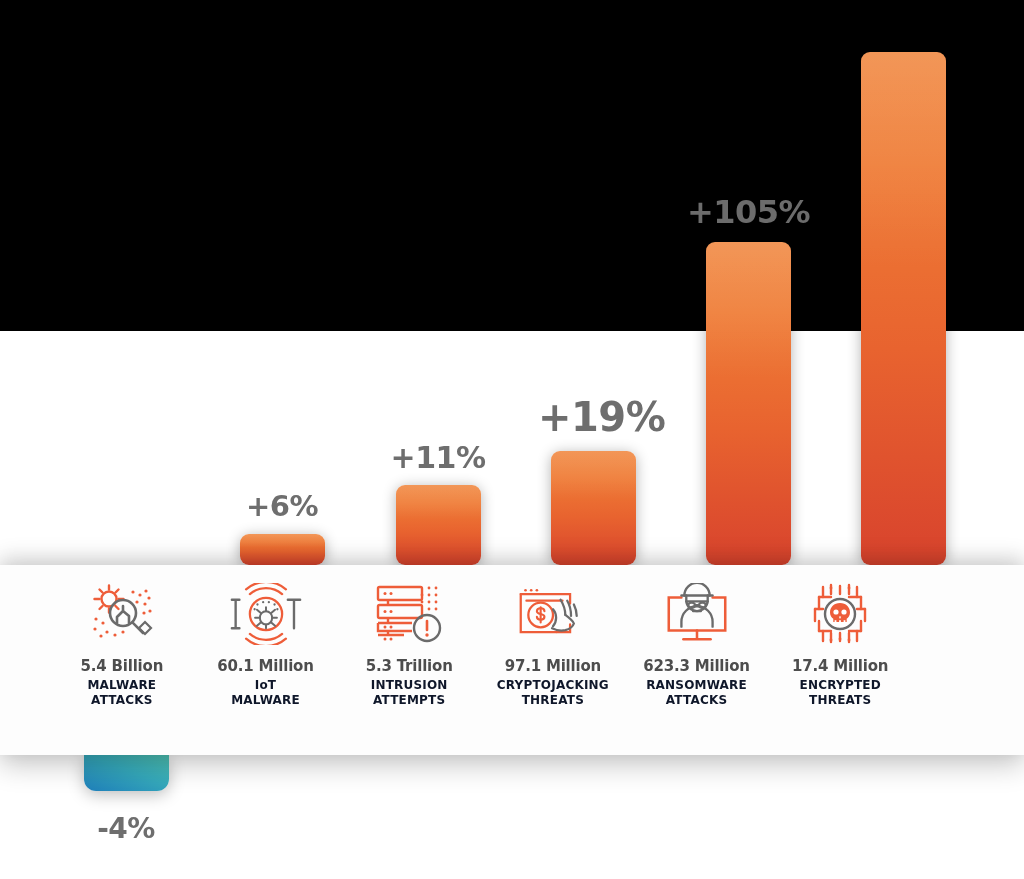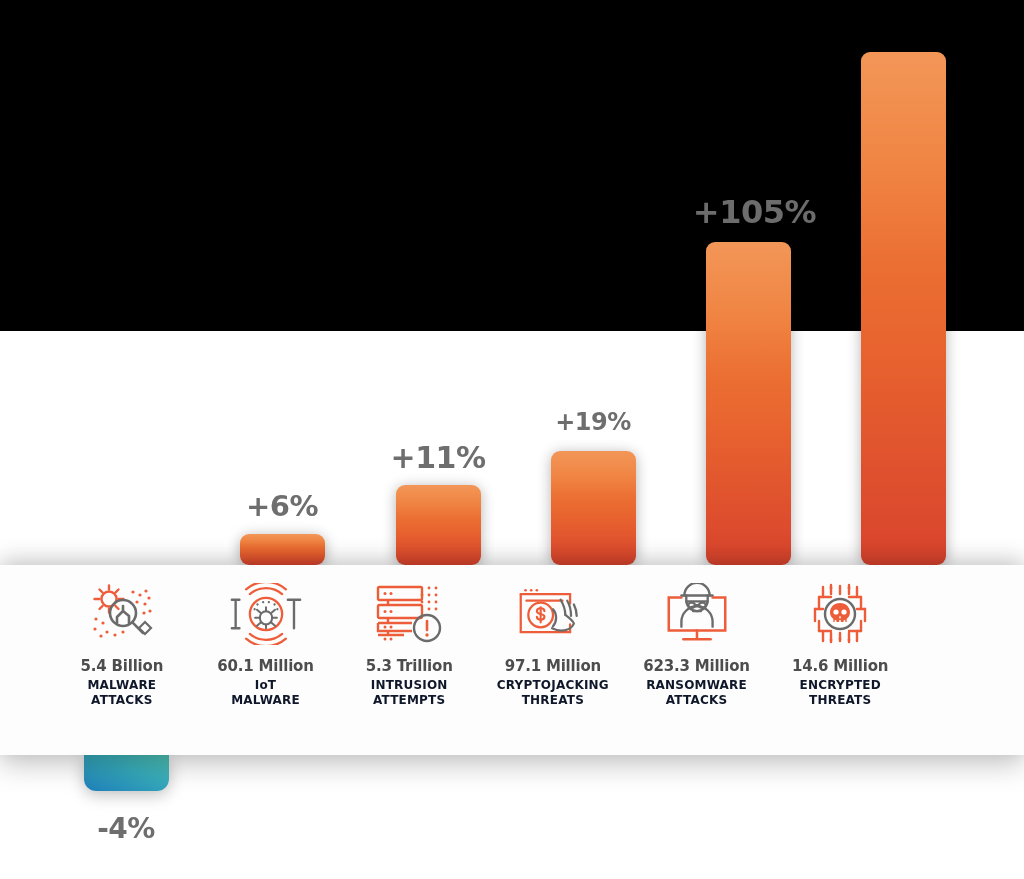--- a/index.html
+++ b/index.html
@@ -128,23 +128,23 @@
 
     <div class="bar" style="left:861px; top:52px; width:85px; height:513px;"></div>
   </div>
 
   <div class="pct" style="left:76px; top:812px; width:100px; font-size:28px;">-4%</div>
 
   <div class="pct" style="left:232px; top:489px; width:100px; font-size:29px;">+6%</div>
 
   <div class="pct" style="left:383px; top:440px; width:110px; font-size:30px;">+11%</div>
 
-  <div class="pct" style="left:538px; top:408px; width:110px; font-size:24px;">+19%</div>
-
-  <div class="pct dark-bg" style="left:681px; top:193px; width:135px; font-size:32px;text-align:right;">+105%</div>
+  <div class="pct" style="left:538px; top:394px; width:110px; font-size:40px;">+19%</div>
+
+  <div class="pct dark-bg" style="left:681px; top:193px; width:135px; font-size:32px;">+105%</div>
 
 
   <div class="card">
     <div class="card-inner">
 
       <div class="cell" style="margin-left:50px;">
         <span class="icon-wrap">
           <svg width="70" height="62" viewBox="0 0 70 62">
             <g fill="none" stroke="#ee5d39" stroke-width="2.4" stroke-linecap="round">
               <circle cx="22" cy="16" r="7.5"></circle>
@@ -344,21 +344,21 @@
             <g fill="#ffffff">
               <circle cx="31" cy="29" r="2.6"></circle>
                 <circle cx="39" cy="29" r="2.6"></circle>
               <path d="M33.8 33.5h2.4l-1.2 2.6z"></path>
               <rect x="29.6" y="37.2" width="1.8" height="3.2"></rect>
               <rect x="34.1" y="37.2" width="1.8" height="3.2"></rect>
               <rect x="38.6" y="37.2" width="1.8" height="3.2"></rect>
             </g>
           </svg>
         </span>
-        <span class="stat-num">14.6 Million</span>
+        <span class="stat-num">17.4 Million</span>
         <span class="stat-lbl">ENCRYPTED
 THREATS</span>
       </div>
 
     </div>
   </div>
 
 </div>
 
 </body></html>

